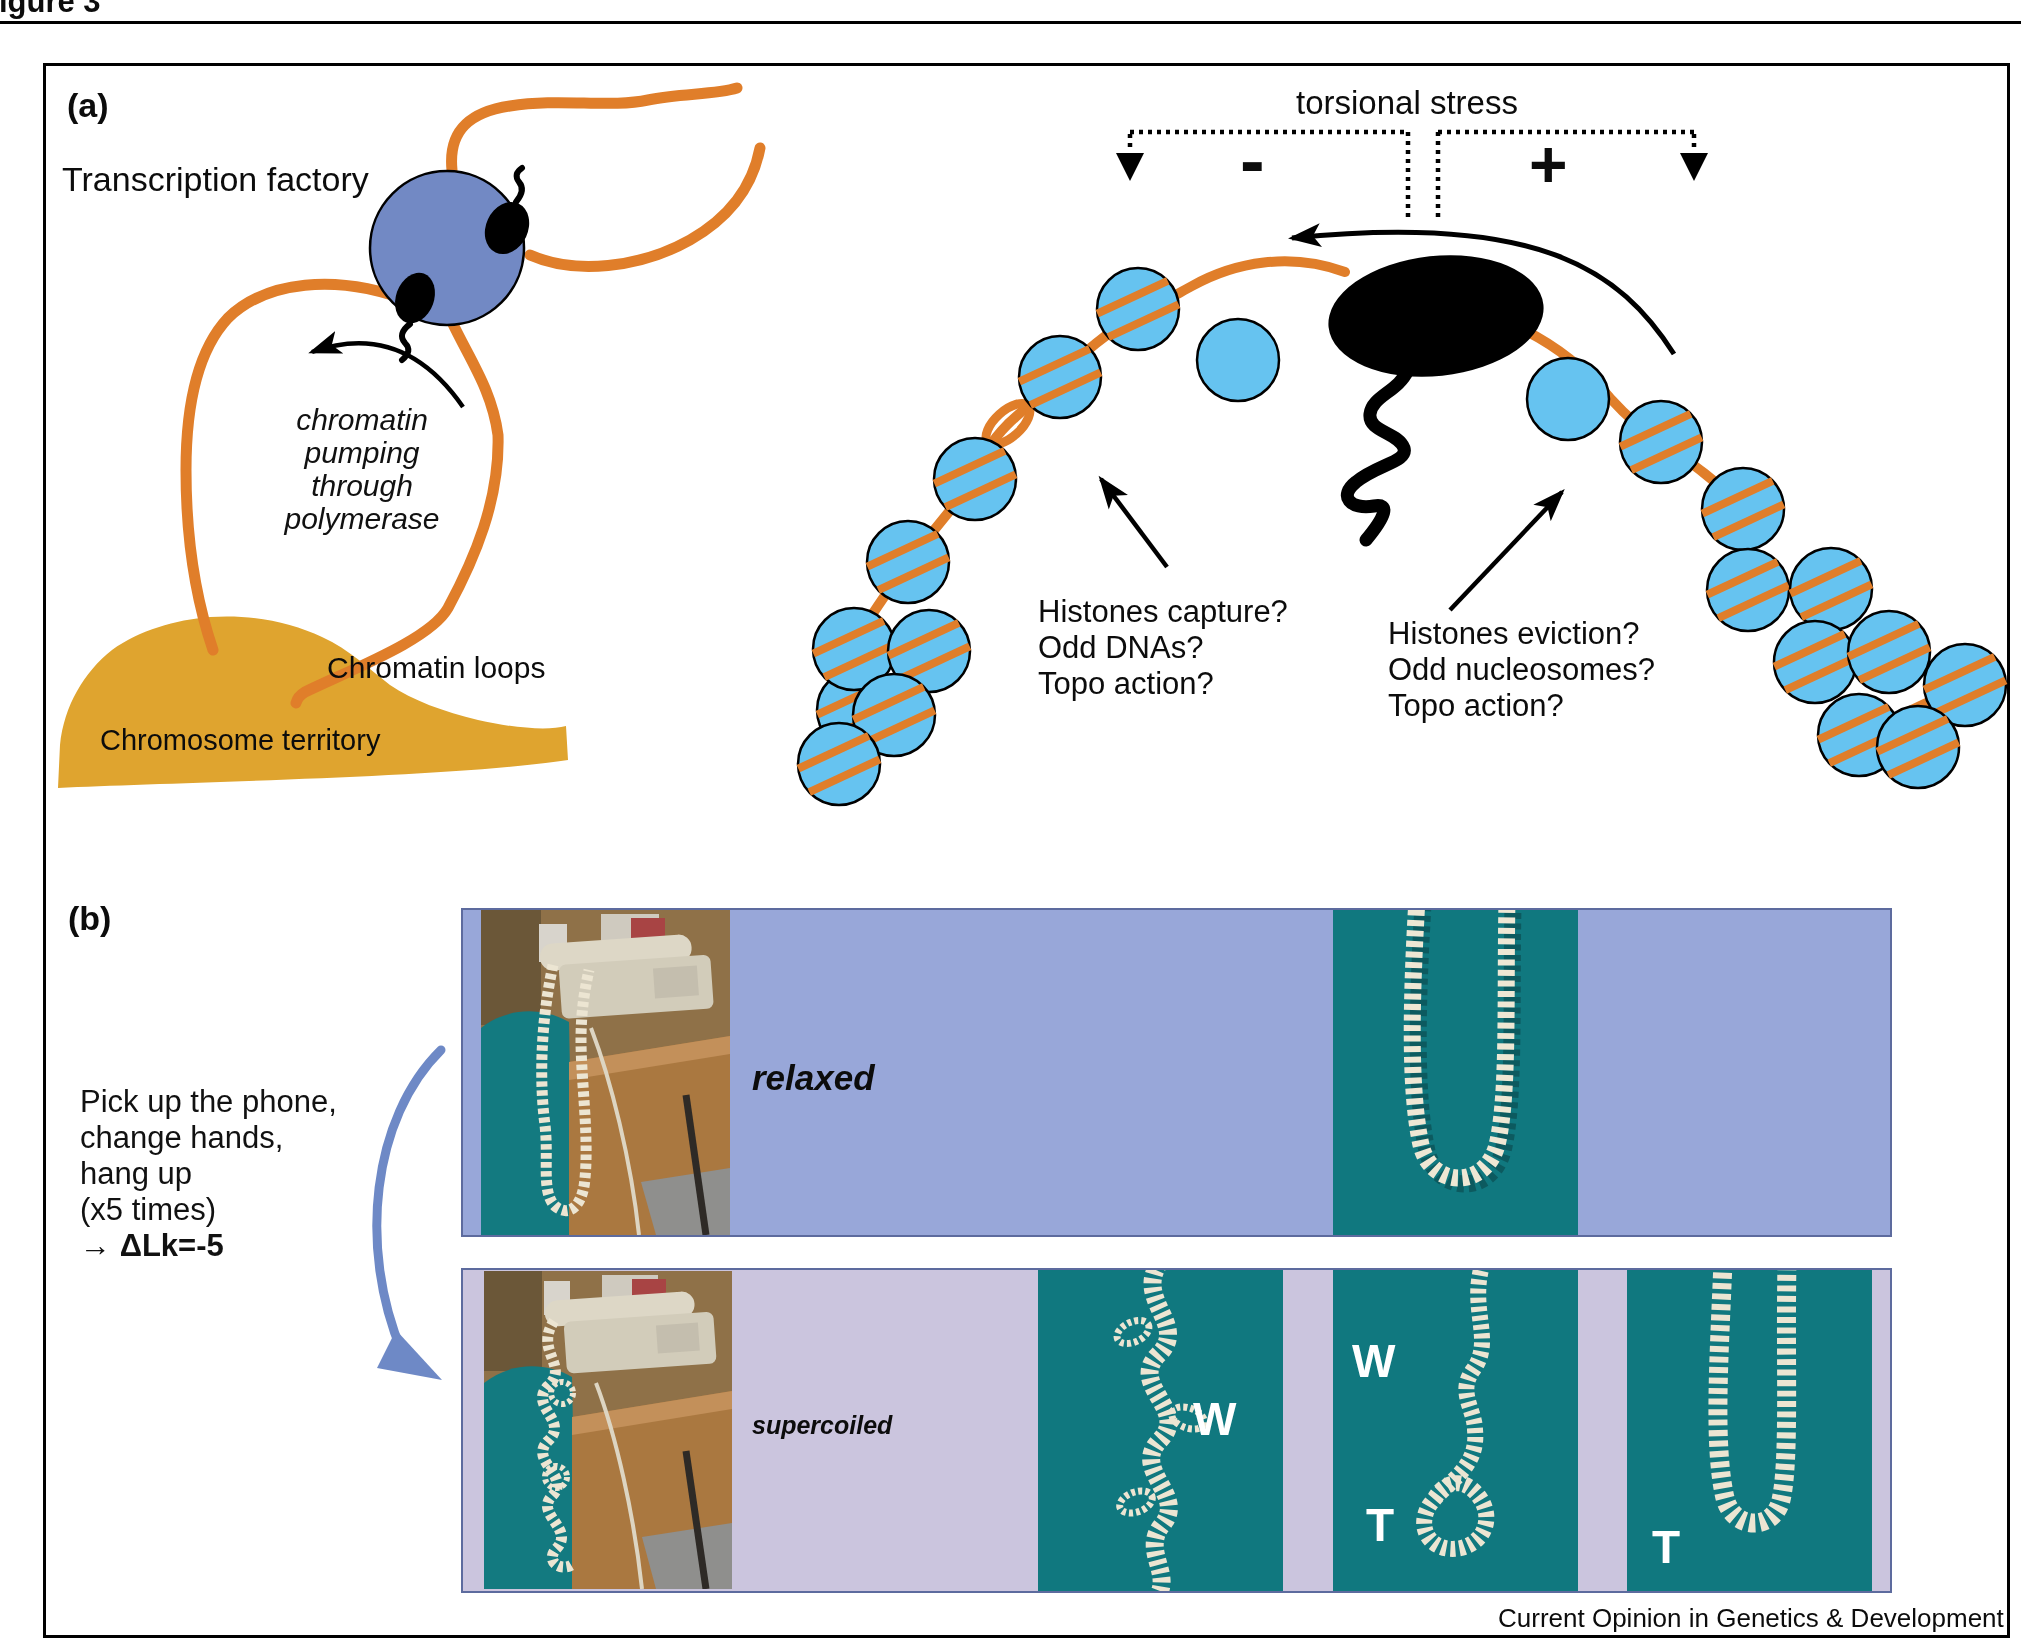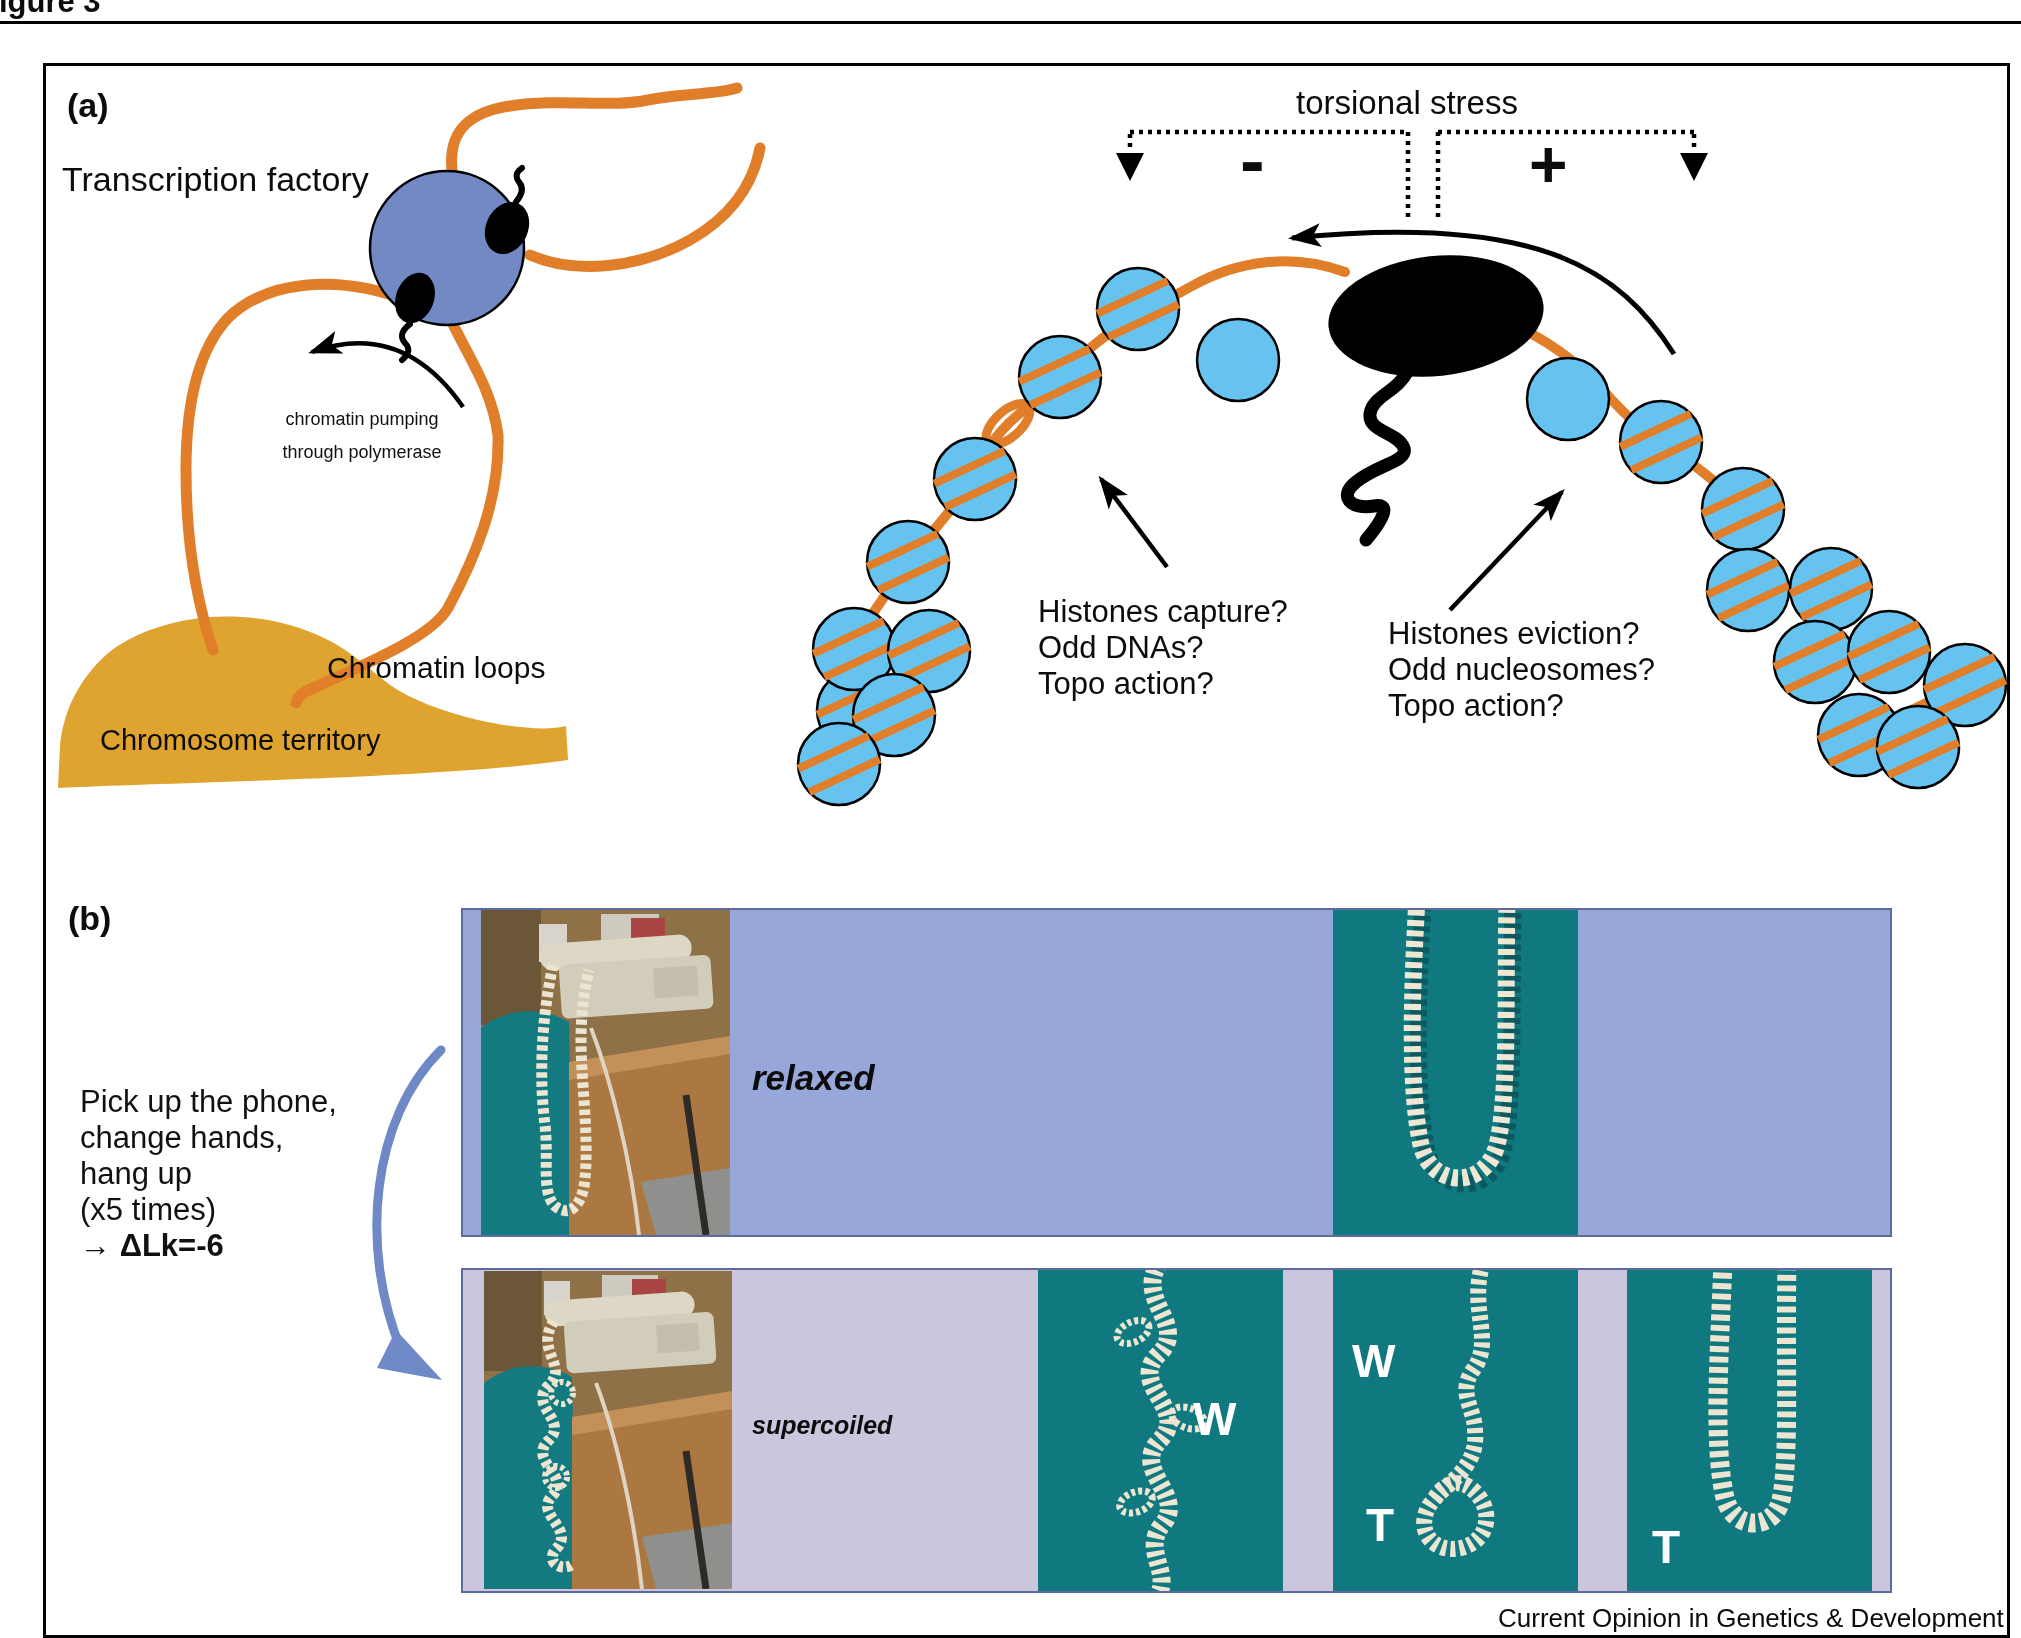--- a/index.html
+++ b/index.html
@@ -114,21 +114,21 @@
 
   <path d="M1167,567 L1101,479" fill="none" stroke="#000" stroke-width="4.5" marker-end="url(#mk)"></path>
   <path d="M1450,610 L1562,492" fill="none" stroke="#000" stroke-width="4.5" marker-end="url(#mk)"></path>
 
   <path d="M441,1050 C372,1118 358,1248 402,1352" fill="none" stroke="#6e89c6" stroke-width="9" stroke-linecap="round"></path>
   <polygon points="396,1330 442,1380 377,1368" fill="#6e89c6"></polygon>
 </svg>
 
 <div class="lbl" style="left:67px;top:86px;font-size:34px;font-weight:bold;">(a)</div>
 <div class="lbl" style="left:62px;top:160px;font-size:34px;">Transcription factory</div>
-<div class="abs" style="left:242px;top:403px;width:240px;text-align:center;font-size:18px;line-height:33px;">
+<div class="abs" style="left:242px;top:403px;width:240px;text-align:center;font-style:italic;font-size:30px;line-height:33px;">
   <div>chromatin pumping</div>
   <div>through polymerase</div>
 </div>
 <div class="lbl" style="left:327px;top:651px;font-size:30px;">Chromatin loops</div>
 <div class="lbl" style="left:100px;top:724px;font-size:29px;">Chromosome territory</div>
 <div class="lbl" style="left:1296px;top:85px;font-size:33px;font-weight:normal;">torsional stress</div>
 <div class="lbl" style="left:1240px;top:124px;font-size:74px;font-weight:bold;line-height:1;">-</div>
 <div class="lbl" style="left:1529px;top:131px;font-size:66px;font-weight:bold;line-height:1;">+</div>
 <div class="qblock" style="left:1038px;top:594px;">
   <div>Histones capture?</div>
@@ -142,21 +142,21 @@
 </div>
 
 <div class="lbl" style="left:68px;top:899px;font-size:34px;font-weight:bold;">(b)</div>
 <div class="abs" style="left:80px;top:1084px;font-size:31px;line-height:36px;">
   <div>Pick up the phone,</div>
   <div>change hands,</div>
   <div>hang up</div>
   <div>(x5 times)</div>
   <div>
     <span>→</span>
-    <b>ΔLk=-6</b>
+    <b>ΔLk=-5</b>
   </div>
 </div>
 <div class="lbl" style="left:752px;top:1058px;font-size:35px;font-weight:bold;font-style:italic;">relaxed</div>
 <div class="lbl" style="left:752px;top:1411px;font-size:25px;font-weight:bold;font-style:italic;">supercoiled</div>
 
 <div class="photo" style="left:481px;top:910px;width:249px;height:325px;">
   <svg width="249" height="325" viewBox="0 0 249 325">
     <rect width="249" height="325" fill="#8f7148"></rect>
     <rect x="0" y="0" width="60" height="115" fill="#6b5738"></rect>
     <rect x="58" y="14" width="28" height="38" fill="#d8d4cc"></rect>

